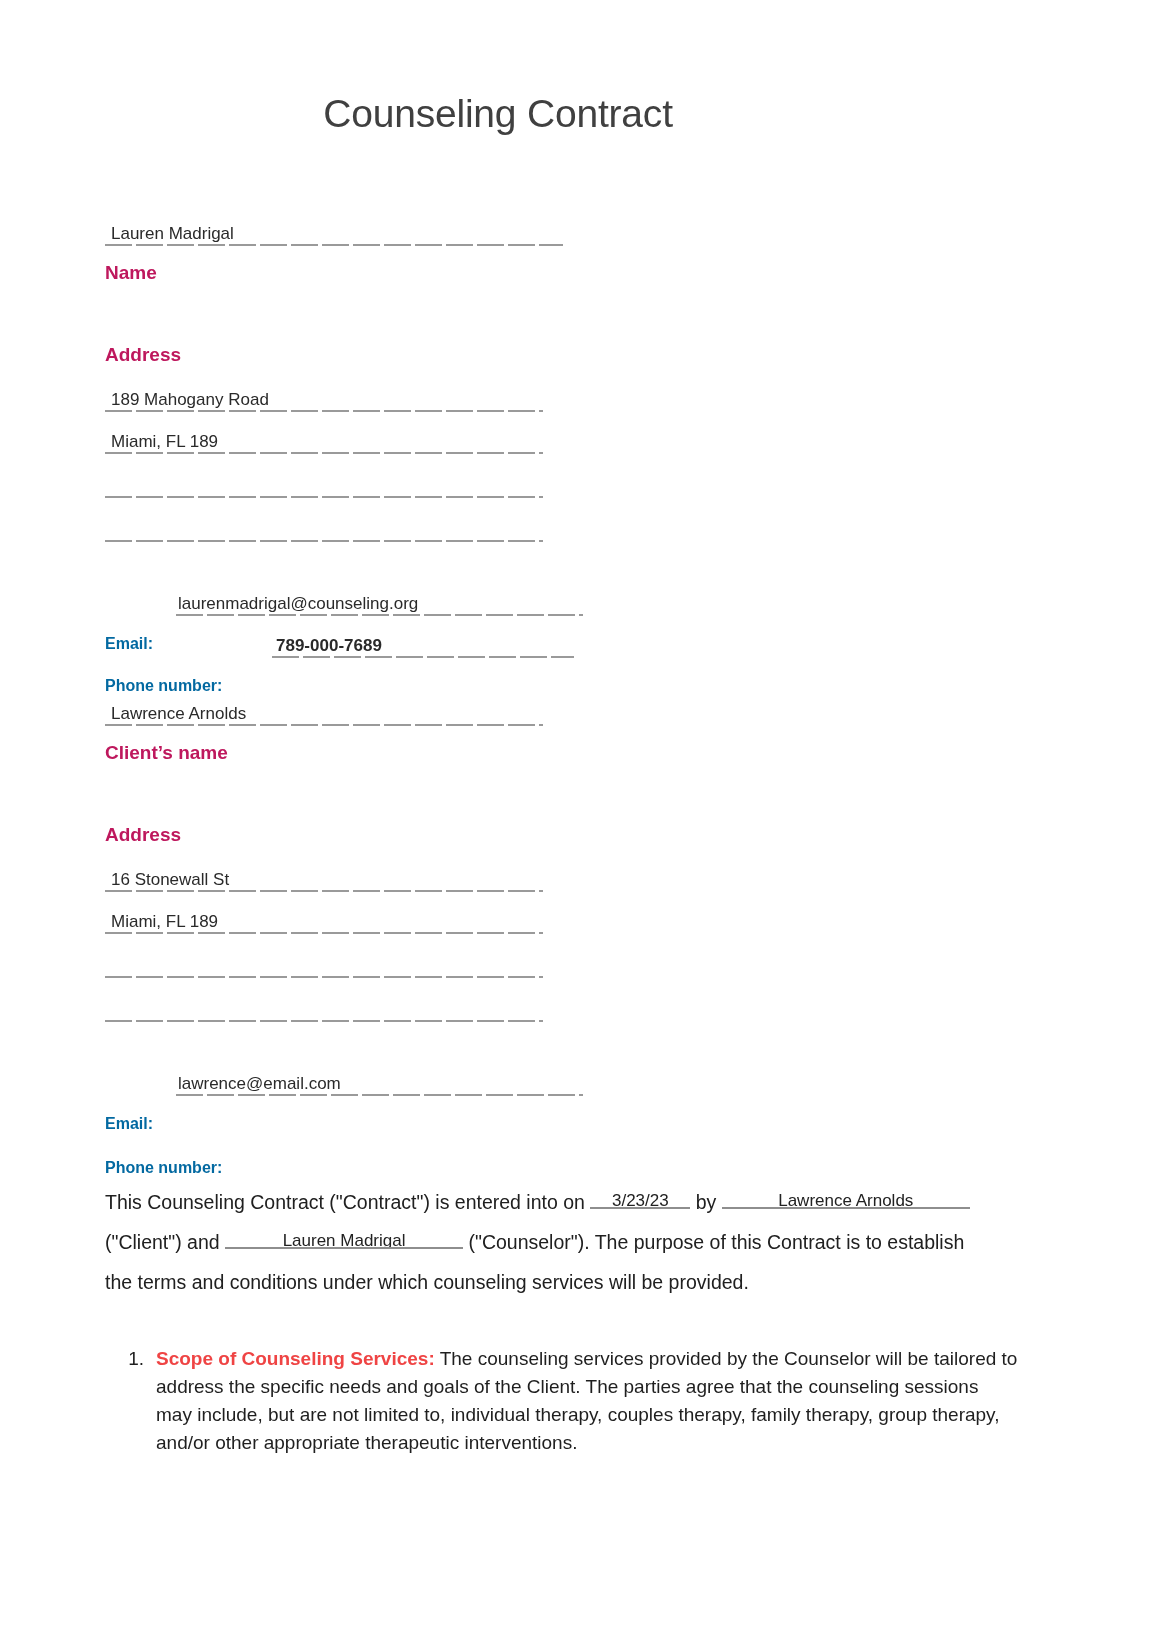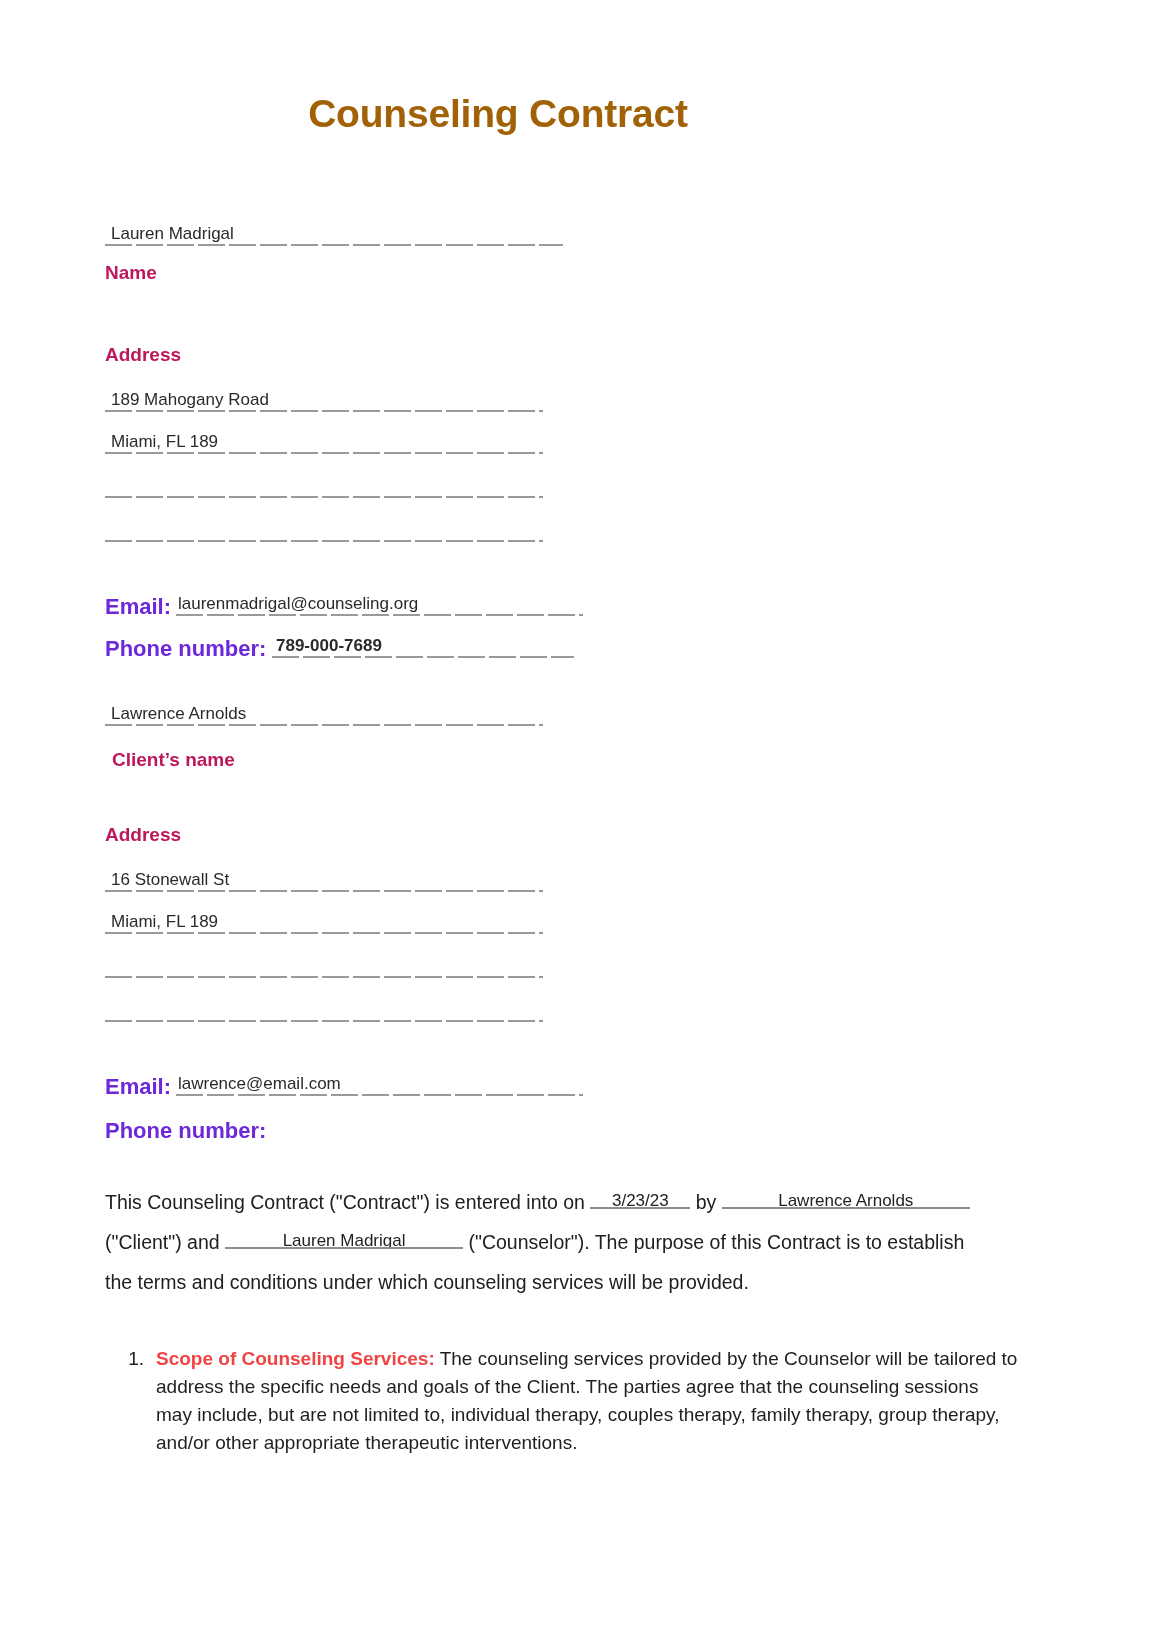--- a/index.html
+++ b/index.html
@@ -25,23 +25,23 @@
   }
 
   
   .doc-title {
     position: absolute;
     left: 0;
     top: 92px;
     width: 996px;
     text-align: center;
     font-size: 39px;
-    font-weight: bold;
+    font-weight: normal;
     letter-spacing: -0.2px;
-    color: #a16207;
+    color: #404040;
   }
 
   
   .slot {
     position: absolute;
     box-sizing: border-box;
   }
   .slot .rule {
     position: absolute;
     left: 0;
@@ -69,24 +69,25 @@
     position: absolute;
     font-size: 19px;
     font-weight: bold;
     color: #be185d;
     white-space: nowrap;
   }
 
   
   .inline-label {
     position: absolute;
-    font-size: 22px;
+    font-size: 16px;
     font-weight: bold;
-    color: #6d28d9;
-    white-space: nowrap;
+    color: #0369a1;
+    white-space: nowrap;
+    margin-top: 41px;
   }
 
   
   .para {
     position: absolute;
     left: 105px;
     top: 1182px;
     width: 930px;
     font-size: 19.5px;
     line-height: 40px;
@@ -185,21 +186,21 @@
   <div class="inline-label" style="left:105px; top:636px;">Phone number:</div>
   <div class="slot" style="left:272px; top:628px; width:302px; height:30px;font-weight:bold;">
     <span class="val" style="left:4px;">789-000-7689</span>
     <span class="rule"></span>
   </div>
 
   <div class="slot" style="left:105px; top:696px; width:438px; height:30px;">
     <span class="val">Lawrence Arnolds</span>
     <span class="rule"></span>
   </div>
-  <div class="section-label" style="left:112px; top:742px;margin-top:7px;">Client’s name</div>
+  <div class="section-label" style="left:105px; top:742px;">Client’s name</div>
 
   <div class="section-label" style="left:105px; top:824px;">Address</div>
 
   <div class="slot" style="left:105px; top:862px; width:438px; height:30px;">
     <span class="val">16 Stonewall St</span>
     <span class="rule"></span>
   </div>
   <div class="slot" style="left:105px; top:904px; width:438px; height:30px;">
     <span class="val">Miami, FL 189</span>
     <span class="rule"></span>

